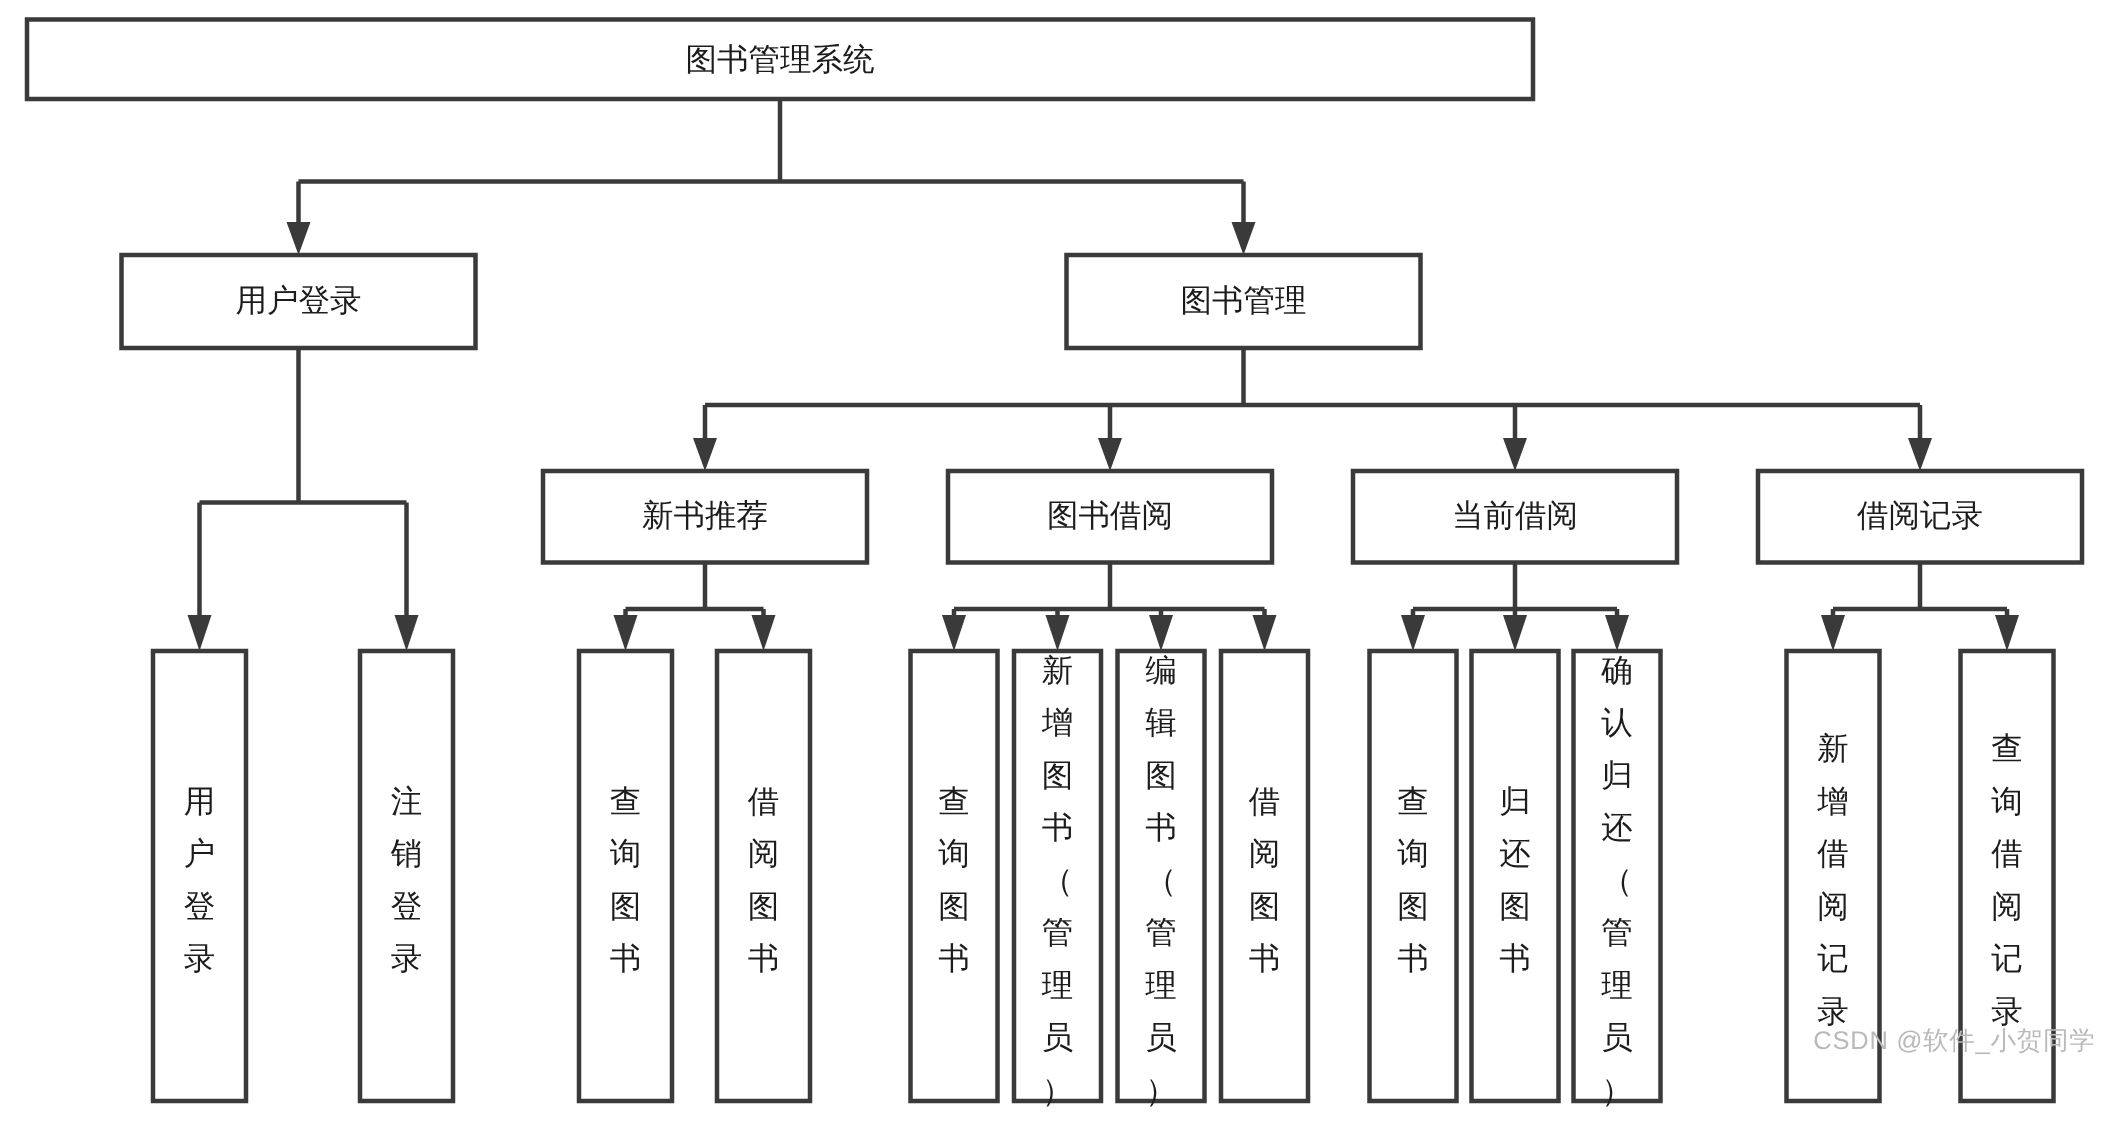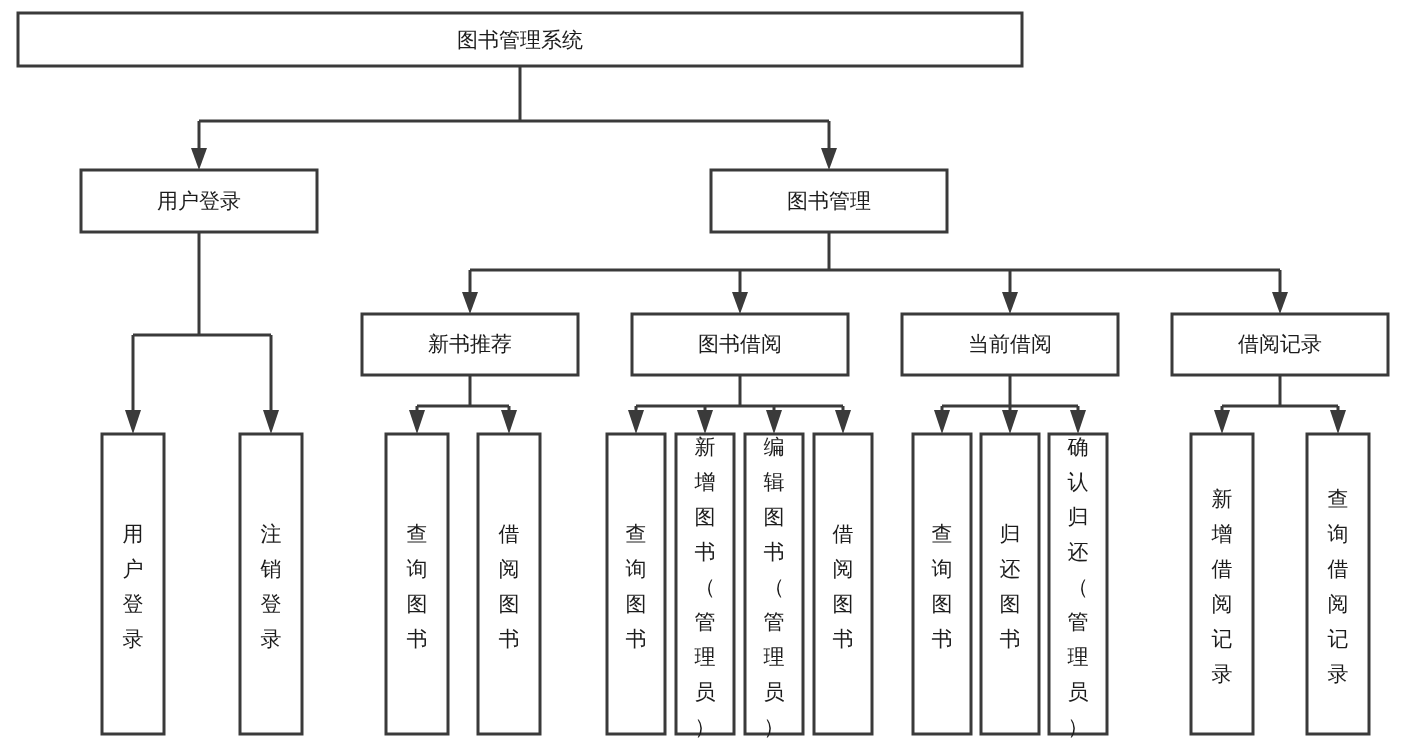--- a/index.html
+++ b/index.html
@@ -246,13 +246,14 @@
       <text class="node-label-v" x="1222" y="0"><tspan x="1222" y="506.3">新</tspan><tspan x="1222" y="541.3">增</tspan><tspan x="1222" y="576.3">借</tspan><tspan x="1222" y="611.3">阅</tspan><tspan x="1222" y="646.3">记</tspan><tspan x="1222" y="681.3">录</tspan></text>
     </g>
 
     <g>
       <rect class="node-box" x="1307" y="434" width="62" height="300"></rect>
       <text class="node-label-v" x="1338" y="0"><tspan x="1338" y="506.3">查</tspan><tspan x="1338" y="541.3">询</tspan><tspan x="1338" y="576.3">借</tspan><tspan x="1338" y="611.3">阅</tspan><tspan x="1338" y="646.3">记</tspan><tspan x="1338" y="681.3">录</tspan></text>
     </g>
 
   </svg>
 
+  <div class="watermark">CSDN @软件_小贺同学</div>
 </div>
 
 </body></html>

